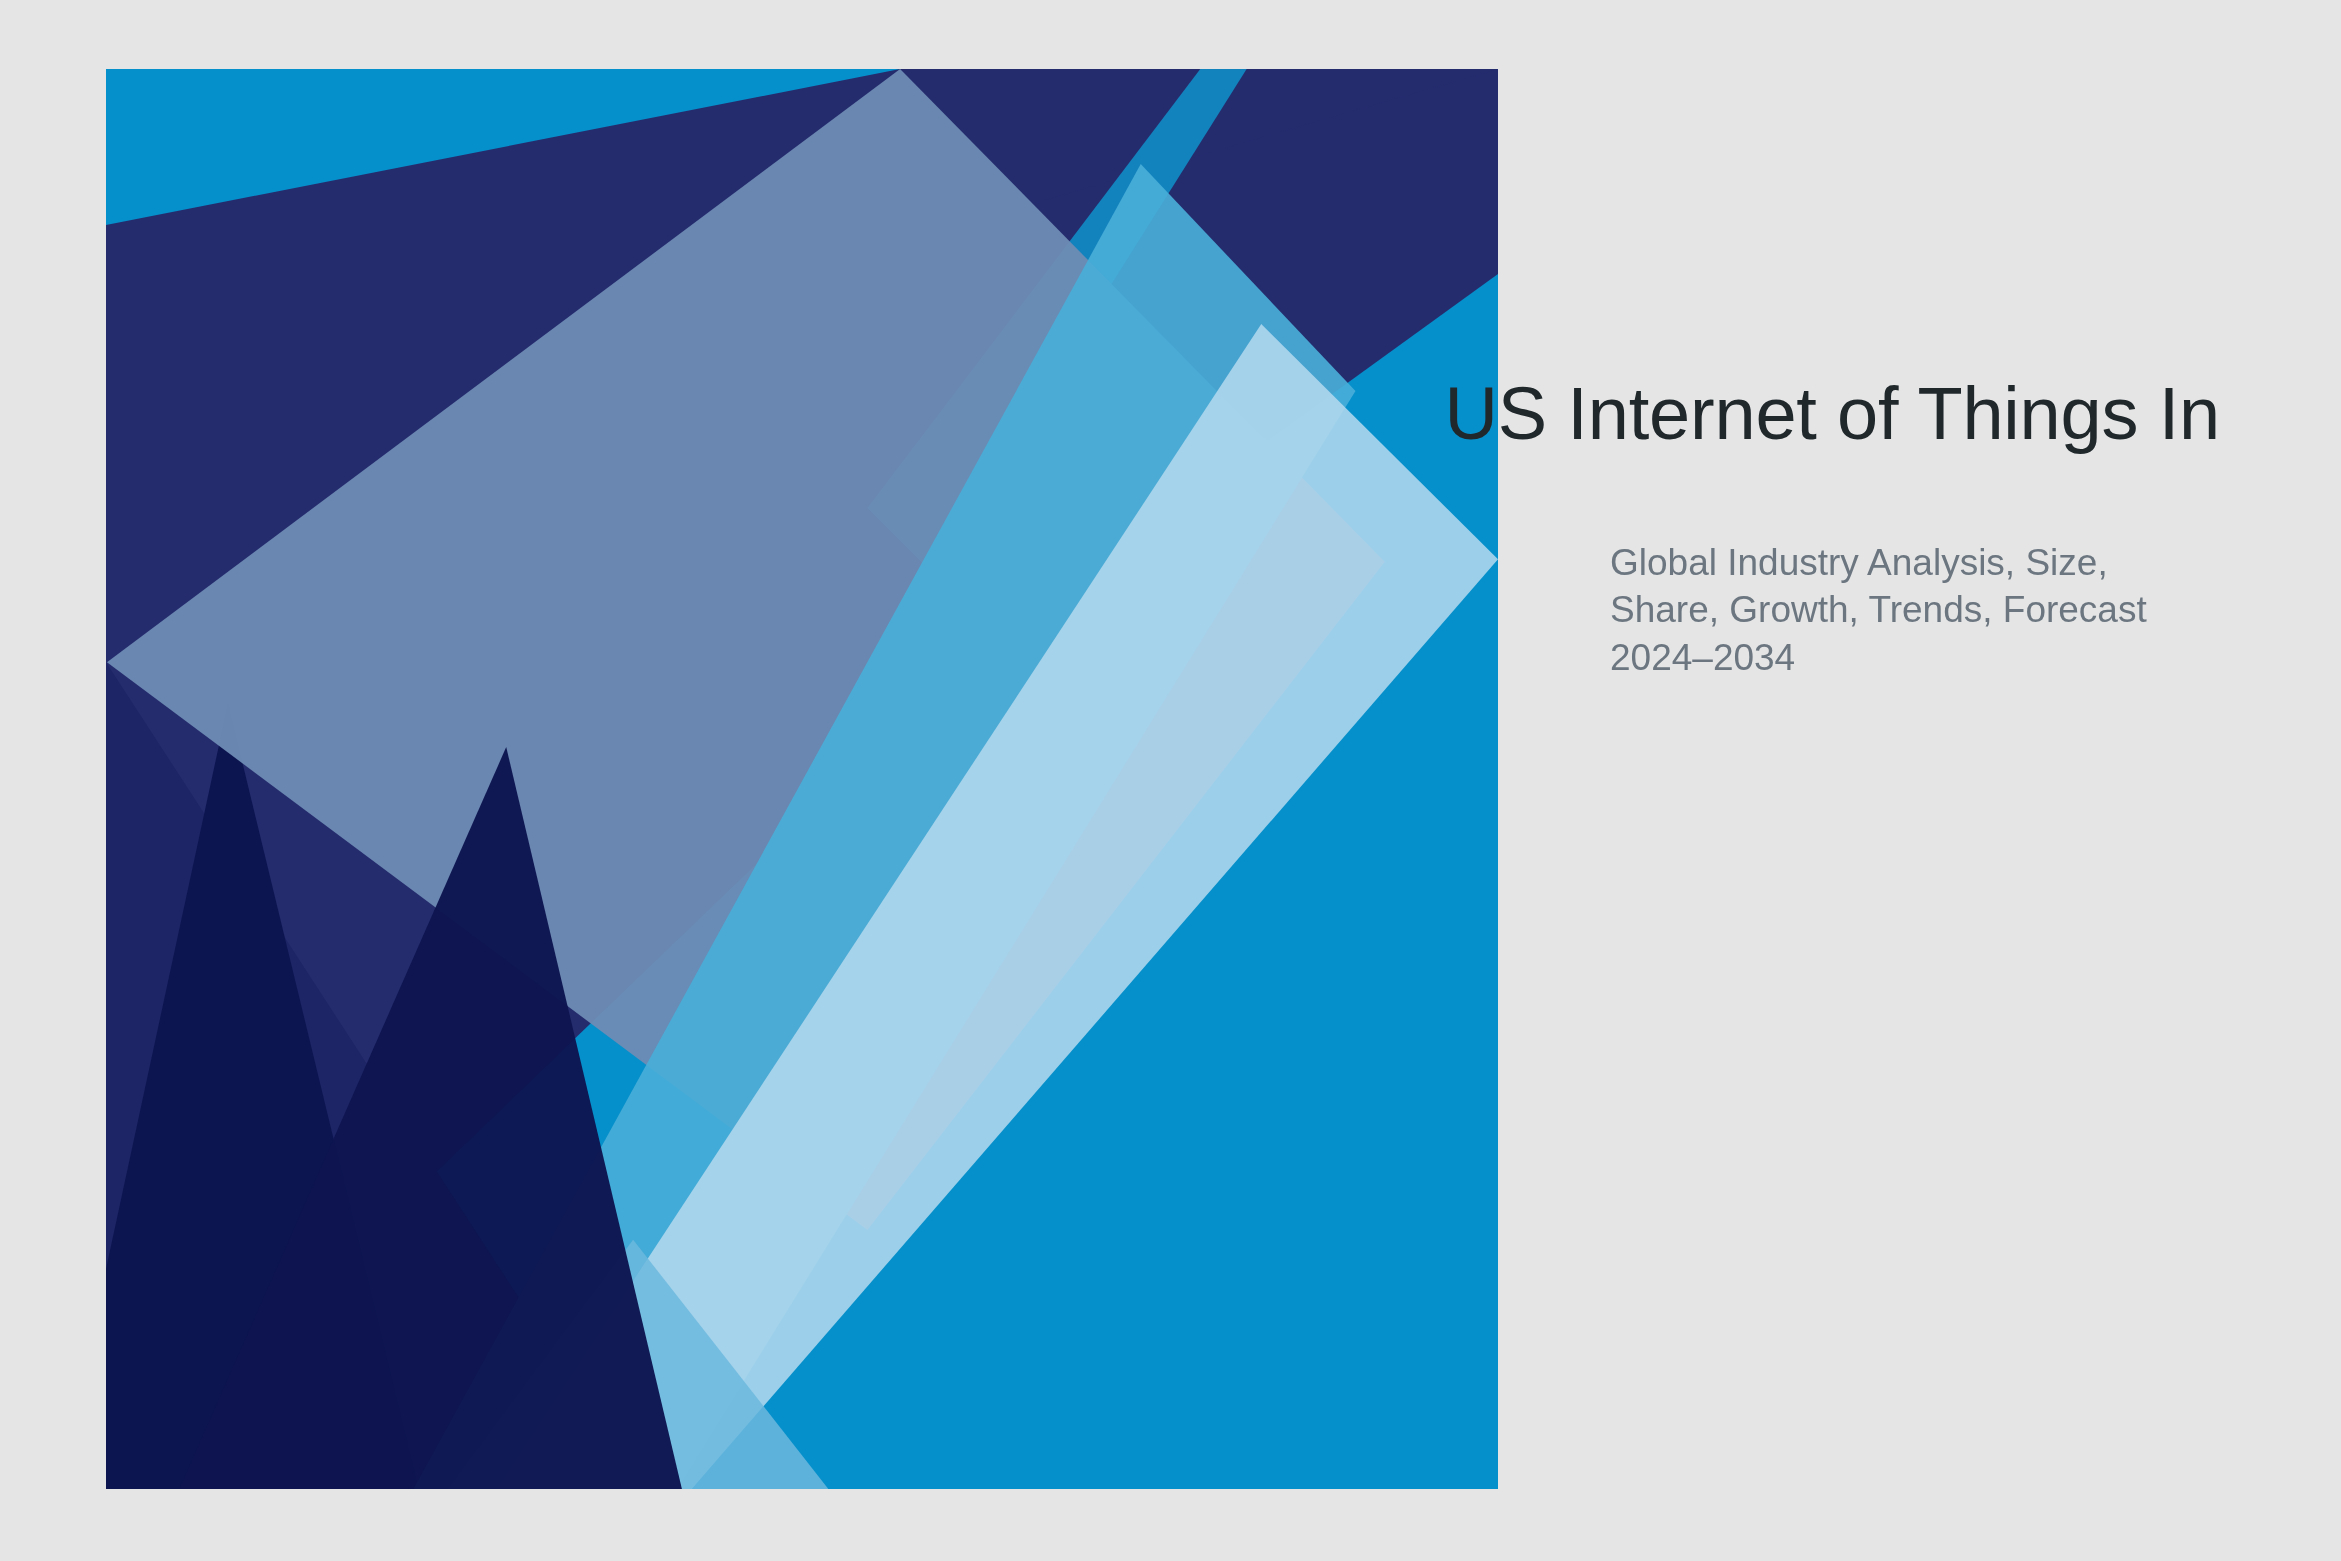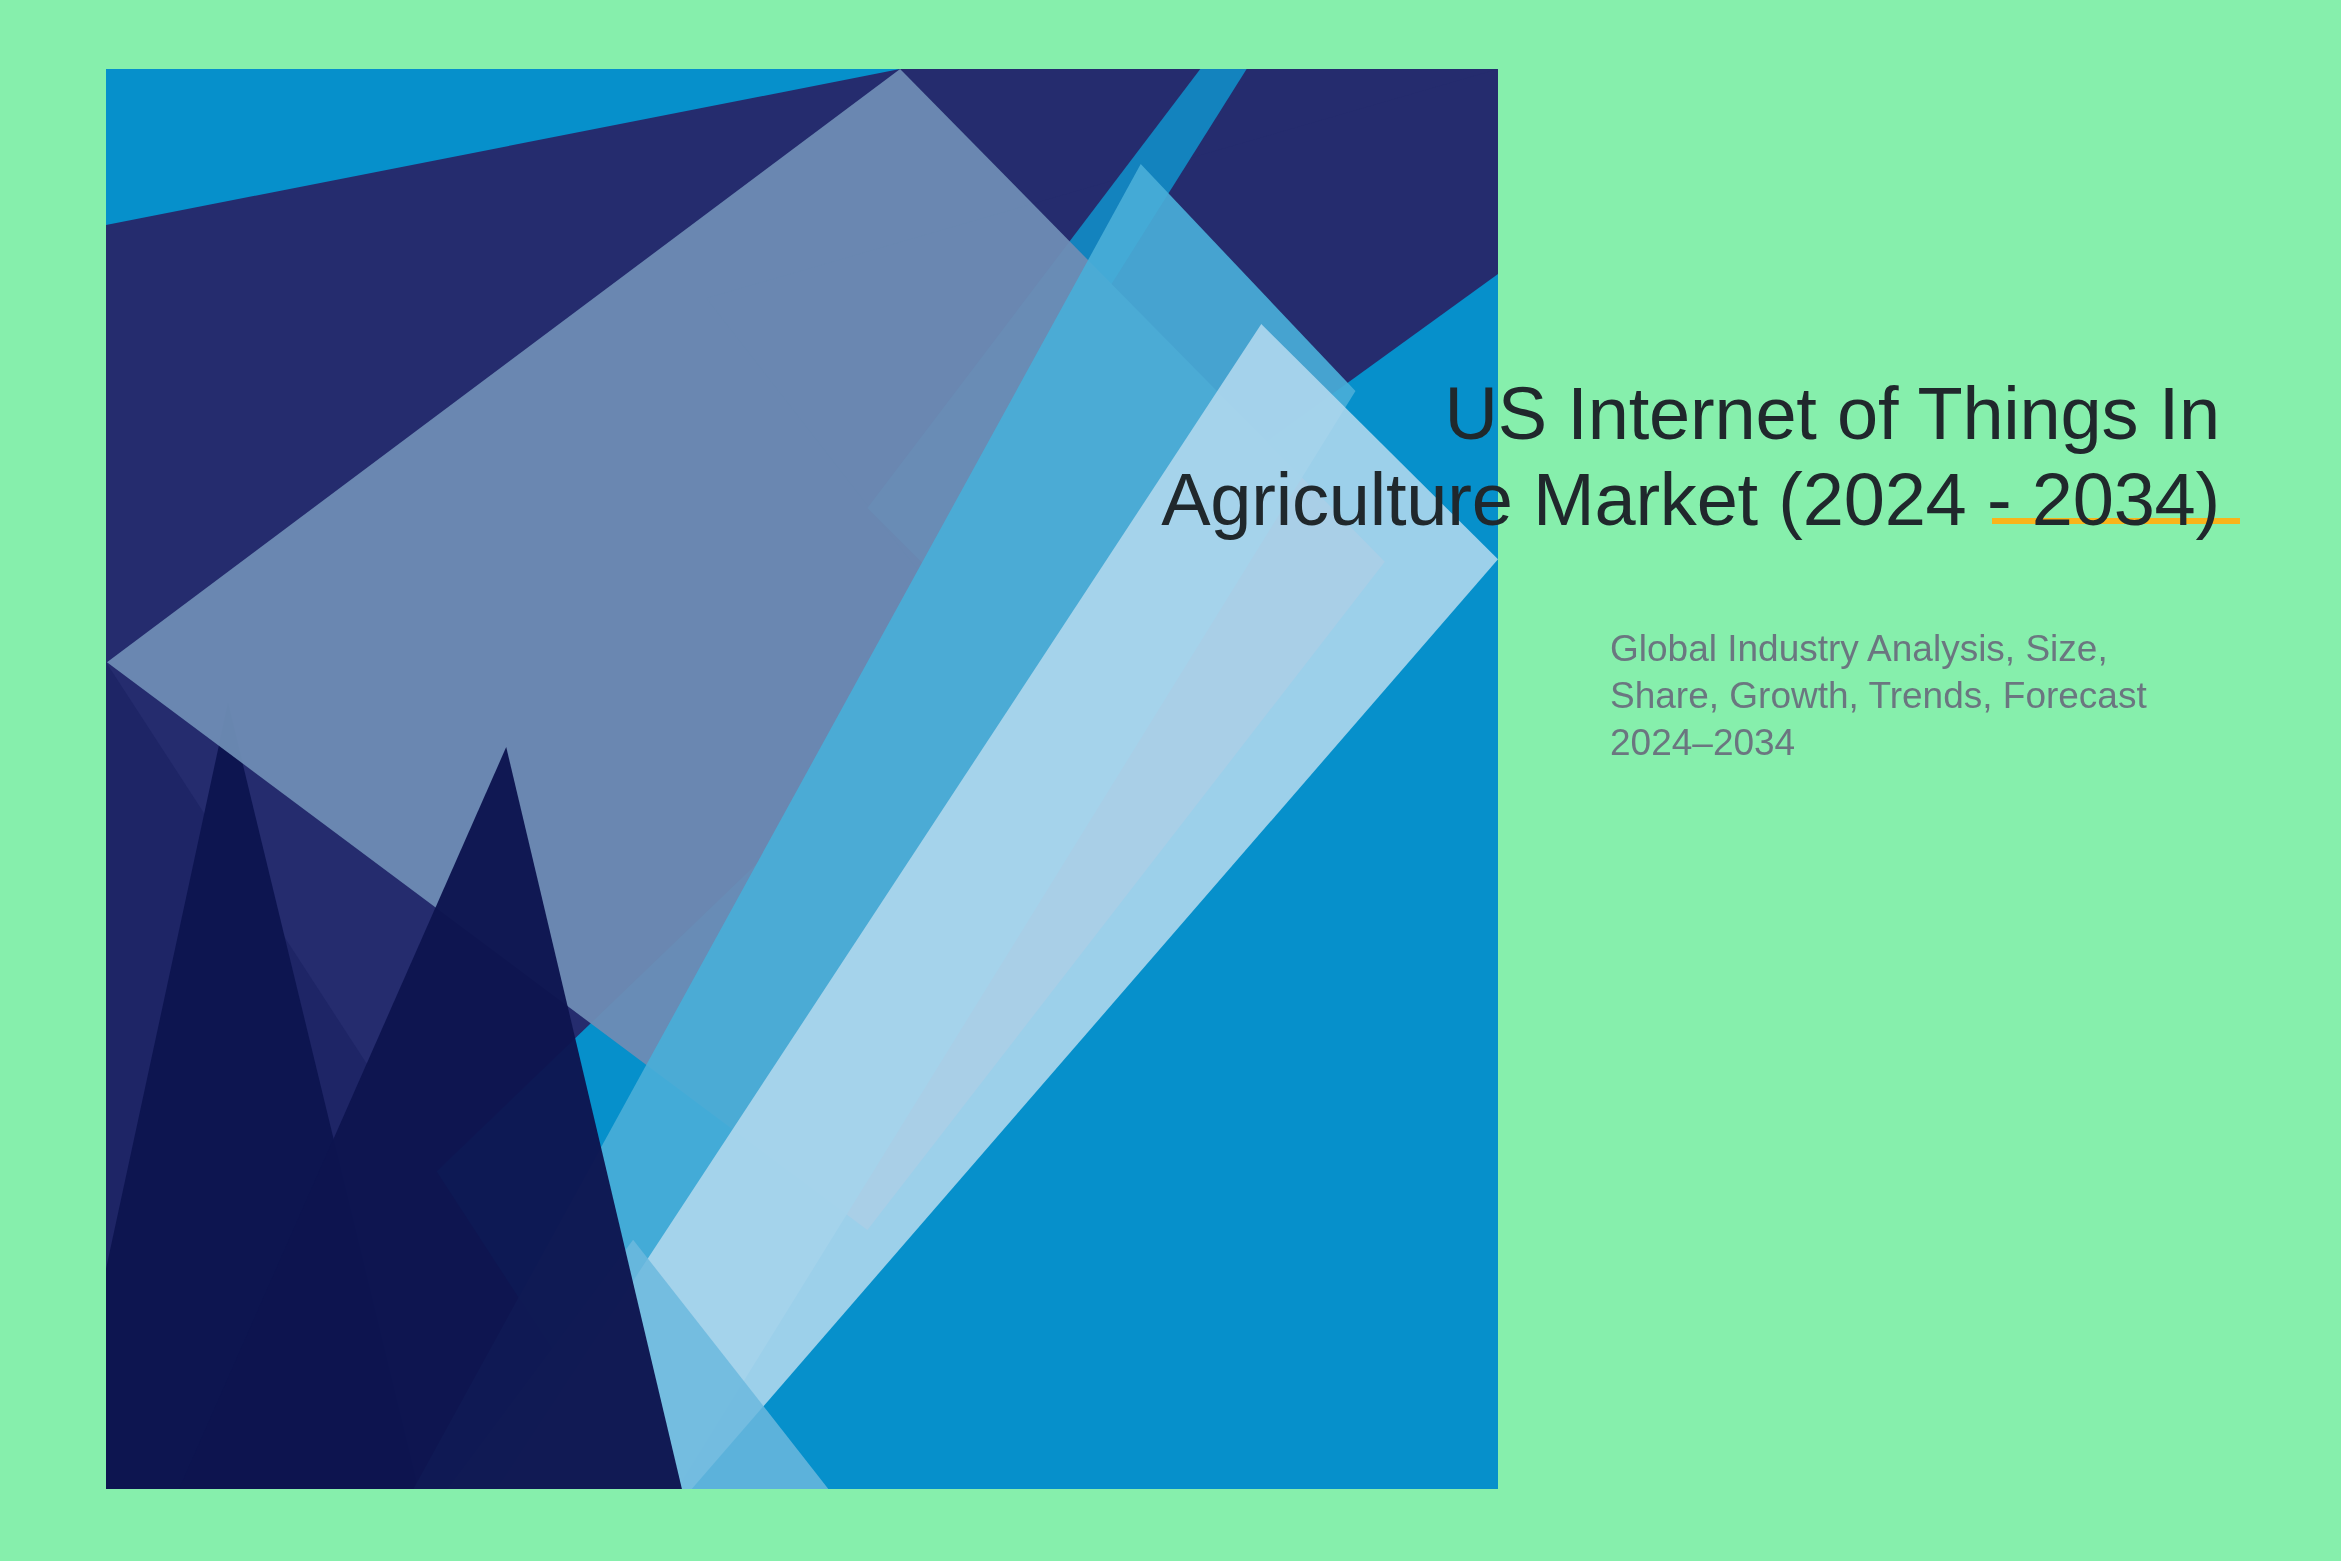--- a/index.html
+++ b/index.html
@@ -13,21 +13,21 @@
     background: #f7f9fb;
     font-family: "Liberation Sans", sans-serif;
     overflow: hidden;
     position: relative;
   }
 
   
   #cover {
     position: absolute;
     inset: 0;
-    background: #86efac;
+    background: #e5e5e5;
   }
 
   
   #artwork-panel {
     position: absolute;
     left: 106px;
     top: 69px;
     width: 1392px;
     height: 1420px;
     overflow: hidden;
@@ -113,24 +113,20 @@
 
       <polygon points="820,1390 1180,2911 150,2911" fill="#0d1550" fill-opacity="0.97"></polygon>
 
     </svg>
   </div>
 
   <div id="cover-text">
 
     <h1 id="report-title">
       <span>US Internet of Things In</span><br>
-      <span style="position:relative;display:inline-block;">
-        <span id="title-accent-rule"></span>
-        <span>Agriculture Market (2024 - 2034)</span>
-      </span>
     </h1>
 
     <p id="report-subtitle">Global Industry Analysis, Size, Share, Growth, Trends, Forecast 2024–2034</p>
 
   </div>
 
 </div>
 
 
 </body></html>

